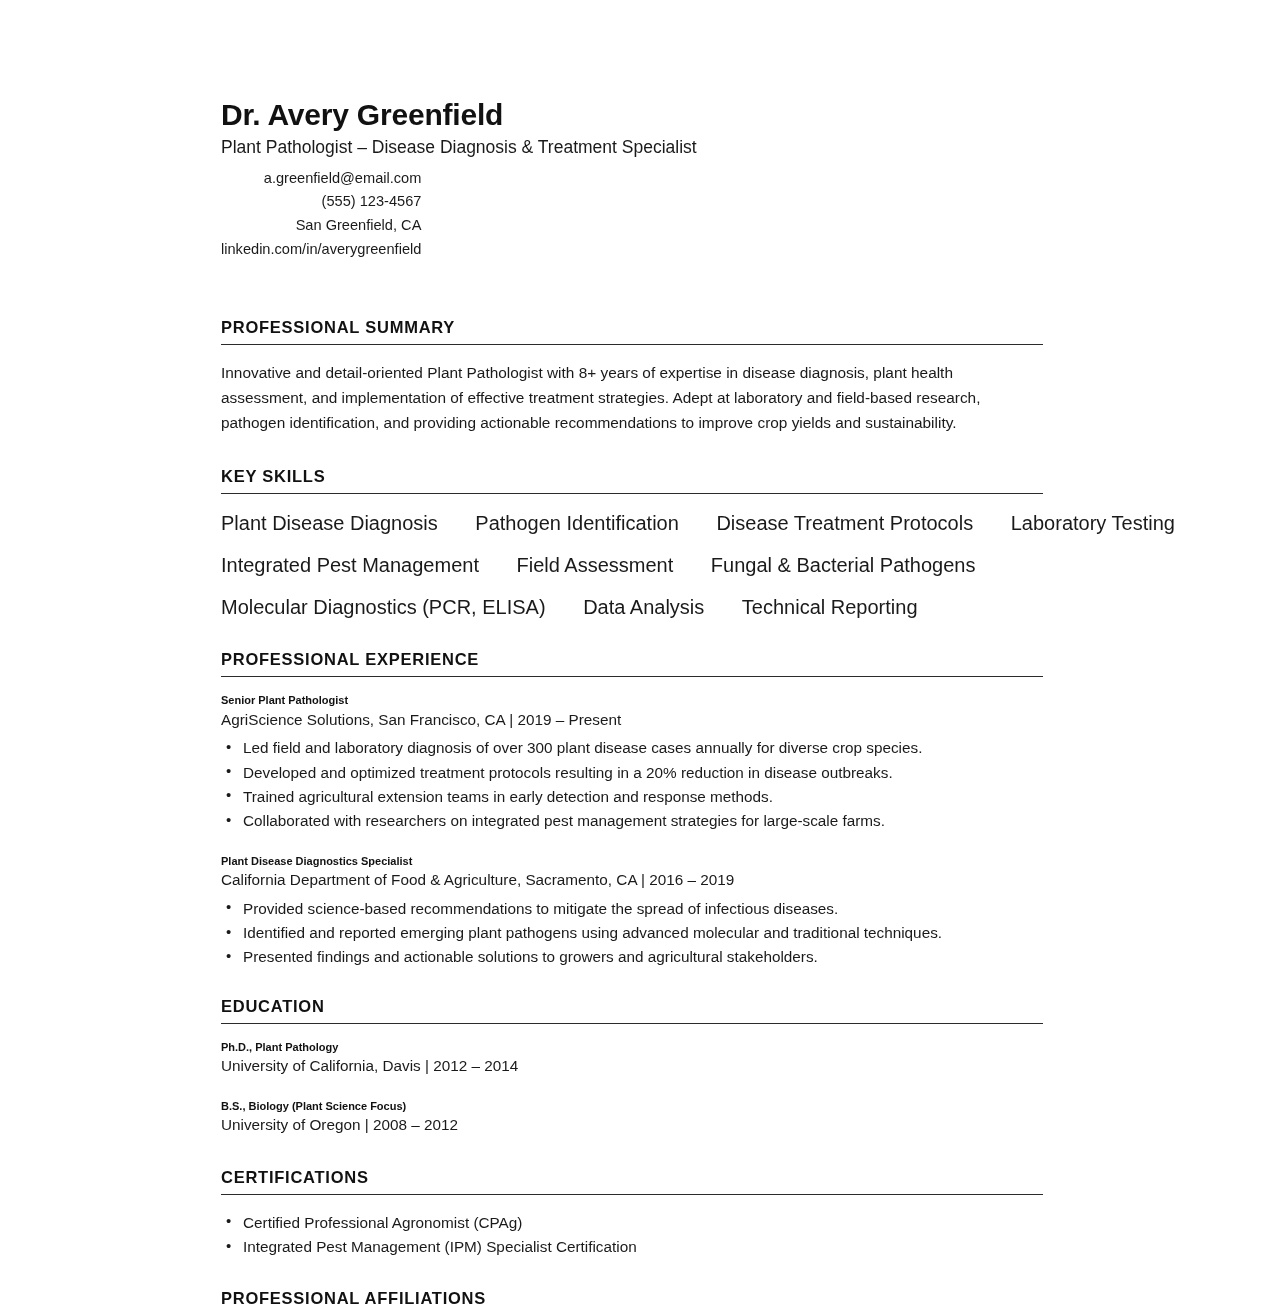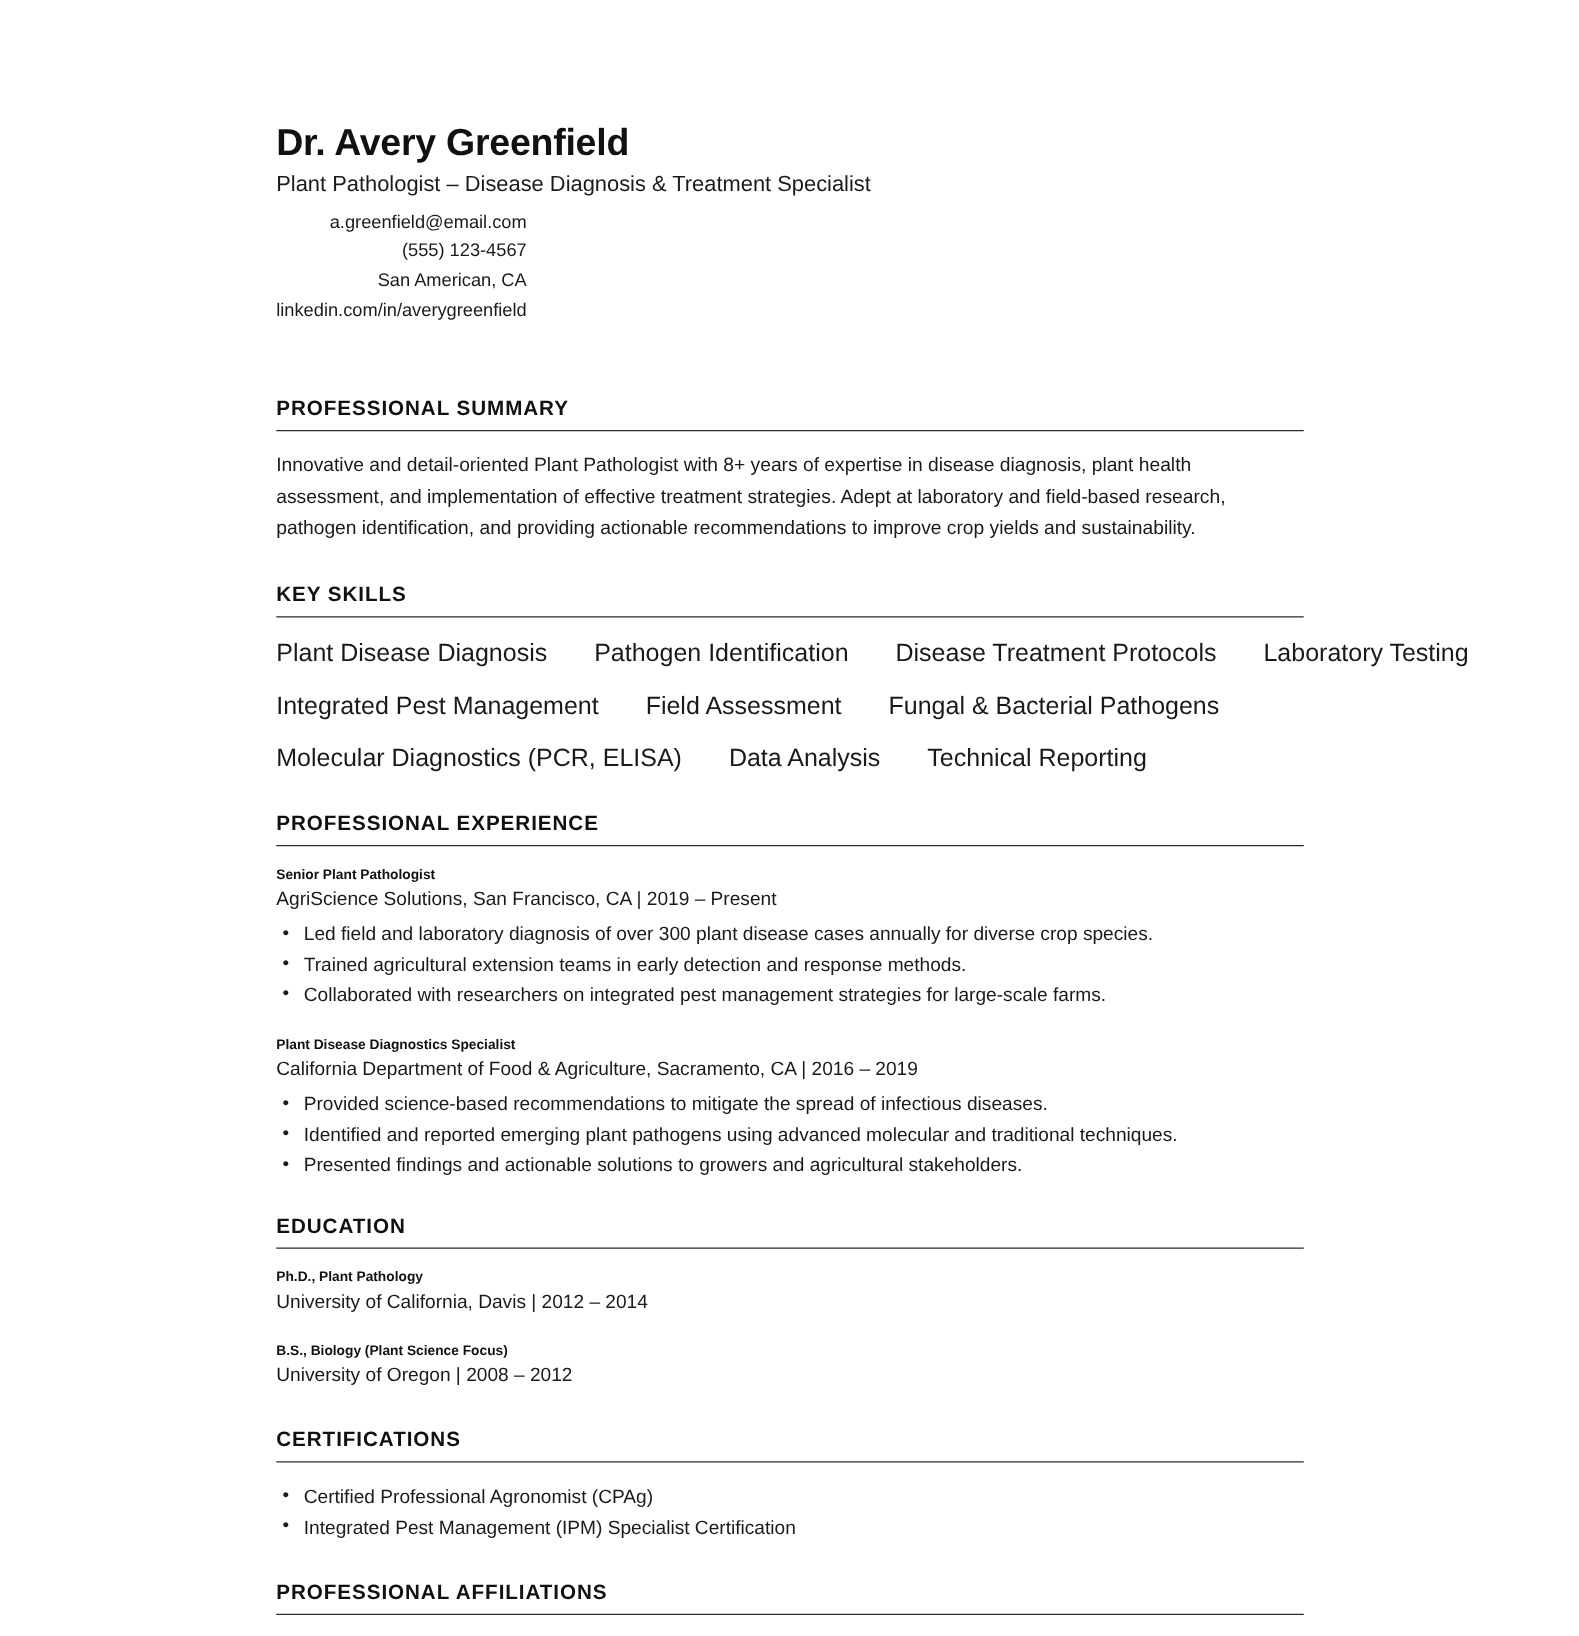--- a/index.html
+++ b/index.html
@@ -156,21 +156,21 @@
   <div class="content">
 
     <div class="header">
       <div class="identity">
         <h1 class="name">Dr. Avery Greenfield</h1>
         <p class="tagline">Plant Pathologist – Disease Diagnosis &amp; Treatment Specialist</p>
       </div>
       <div class="contact">
         <div>a.greenfield@email.com</div>
         <div>(555) 123-4567</div>
-        <div>San American, CA</div>
+        <div>San Greenfield, CA</div>
         <div>linkedin.com/in/averygreenfield</div>
       </div>
     </div>
 
     <div class="section">
       <h2 class="section-title">PROFESSIONAL SUMMARY</h2>
       <hr class="rule">
       <p class="summary">Innovative and detail-oriented Plant Pathologist with 8+ years of expertise in disease diagnosis, plant health assessment, and implementation of effective treatment strategies. Adept at laboratory and field-based research, pathogen identification, and providing actionable recommendations to improve crop yields and sustainability.</p>
     </div>
 
@@ -199,20 +199,21 @@
 
     <div class="section exp">
       <h2 class="section-title">PROFESSIONAL EXPERIENCE</h2>
       <hr class="rule">
 
       <div class="entry">
         <p class="entry-title">Senior Plant Pathologist</p>
         <p class="entry-meta">AgriScience Solutions, San Francisco, CA  |  2019 – Present</p>
         <ul class="bullets">
           <li>Led field and laboratory diagnosis of over 300 plant disease cases annually for diverse crop species.</li>
+          <li>Developed and optimized treatment protocols resulting in a 20% reduction in disease outbreaks.</li>
           <li>Trained agricultural extension teams in early detection and response methods.</li>
           <li>Collaborated with researchers on integrated pest management strategies for large-scale farms.</li>
         </ul>
       </div>
 
       <div class="entry">
         <p class="entry-title">Plant Disease Diagnostics Specialist</p>
         <p class="entry-meta">California Department of Food &amp; Agriculture, Sacramento, CA  |  2016 – 2019</p>
         <ul class="bullets">
           <li>Provided science-based recommendations to mitigate the spread of infectious diseases.</li>

